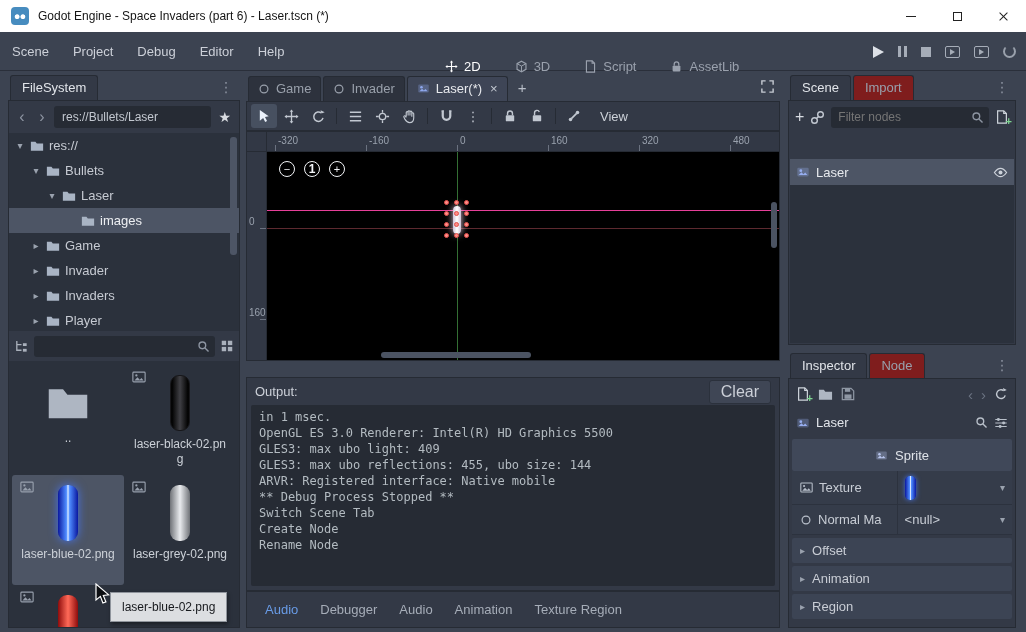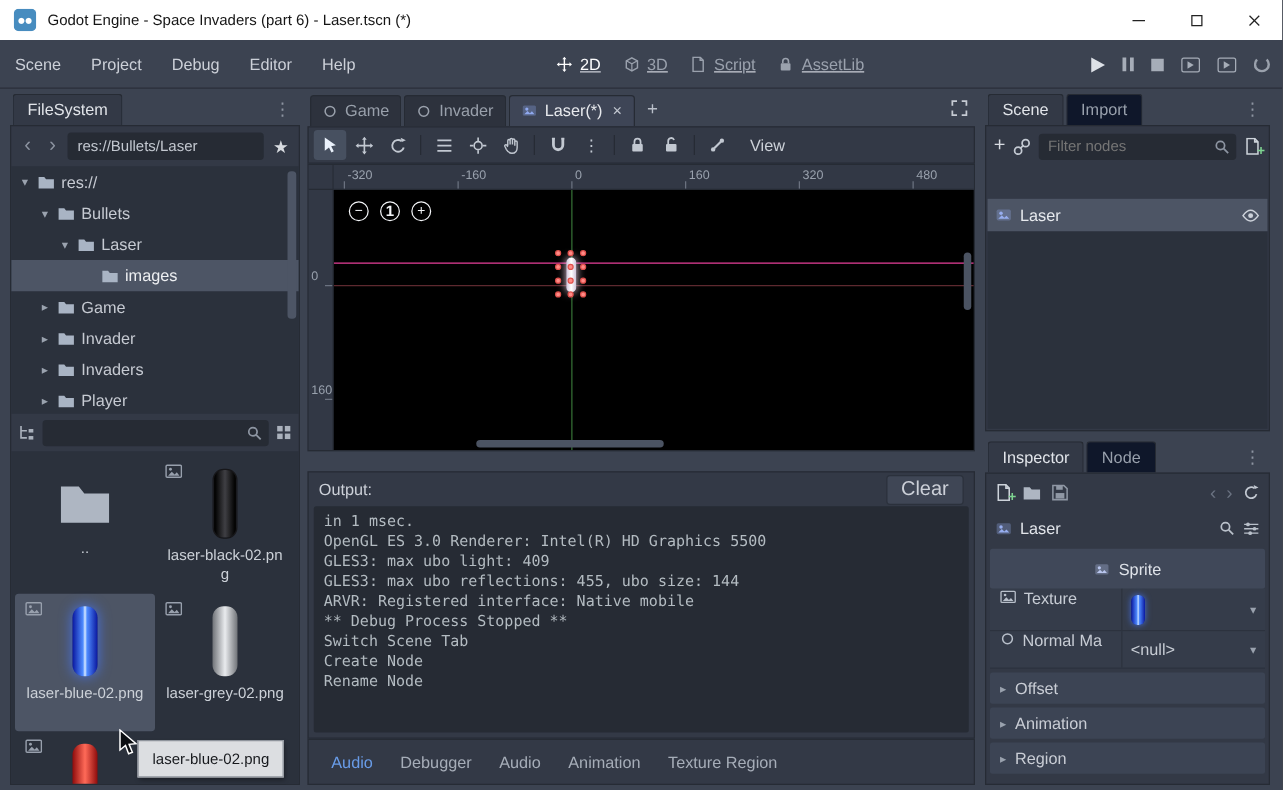--- a/index.html
+++ b/index.html
@@ -22,34 +22,34 @@
   .wbtn { width:46px; display:flex; align-items:center; justify-content:center; }
   .glyph-min { width:10px; height:1px; background:#222; }
   .glyph-max { width:9px; height:9px; border:1px solid #222; }
   .glyph-close { position:relative; width:11px; height:11px; }
   .glyph-close::before,.glyph-close::after { content:""; position:absolute; left:5px; top:0; width:1px; height:11px; background:#222; }
   .glyph-close::before { transform:rotate(45deg); } .glyph-close::after { transform:rotate(-45deg); }
 
   
   .menubar { position:absolute; left:0; top:32px; width:100%; height:39px; background:#3c4351; border-bottom:1px solid #2a2f3a; display:flex; align-items:center; }
   .menu-item { padding:5px 12px; color:#ccd0d8; }
-  .workspaces { position:absolute; left:438px; top:0; height:39px; display:flex; align-items:center; gap:4px;text-decoration:underline; }
+  .workspaces { position:absolute; left:438px; top:15px; height:39px; display:flex; align-items:center; gap:20px; }
   .ws { display:flex; align-items:center; gap:6px; padding:4px 7px; color:#9aa1ad; }
   .ws.active { color:#fdfdfe; }
   .playbar { position:absolute; right:10px; top:0; height:39px; display:flex; align-items:center; gap:14px; }
   .icon-play { width:0; height:0; border-left:11px solid #dde1e7; border-top:6px solid transparent; border-bottom:6px solid transparent; }
   .icon-pause { display:flex; gap:3px; } .icon-pause i { width:3px; height:11px; background:#a6adb8; }
   .icon-stop { width:10px; height:10px; background:#a6adb8; }
   .icon-reel { position:relative; width:15px; height:12px; border:1.5px solid #a6adb8; border-radius:2px; }
   .icon-reel::after { content:""; position:absolute; left:4px; top:2px; width:0; height:0; border-left:5px solid #a6adb8; border-top:3px solid transparent; border-bottom:3px solid transparent; }
   .icon-spin { width:13px; height:13px; border:2px solid #9aa1ac; border-top-color:transparent; border-radius:50%; }
 
   
   .dtabs { display:flex; align-items:flex-end; height:26px; gap:2px; padding-left:2px; }
-  .dtab { padding:4px 11px 5px; color:#98a0ac; background:#0f172a; border:1px solid #262b34; border-bottom:none; border-radius:3px 3px 0 0; white-space:nowrap; }
+  .dtab { padding:4px 11px 5px; color:#98a0ac; background:#7f1d1d; border:1px solid #262b34; border-bottom:none; border-radius:3px 3px 0 0; white-space:nowrap; }
   .dtab.active { background:#333946; color:#e1e4e9; }
   .ddots { margin-left:auto; padding:0 7px 5px; color:#8d94a1; font-size:14px; }
   .panelbody { position:absolute; left:0; right:0; top:26px; bottom:0; background:#333946; border:1px solid #262b34; }
 
   
   .dock-left { position:absolute; left:8px; top:74px; width:232px; height:554px; }
   .fs-body { display:flex; flex-direction:column; }
   .fs-nav { height:32px; display:flex; align-items:center; gap:4px; padding:0 5px; }
   .navbtn { width:16px; color:#8d94a1; font-size:16px; text-align:center; }
   .fs-path { flex:1; height:22px; background:#262b34; border-radius:3px; font-size:12px; color:#c3c8d0; display:flex; align-items:center; padding:0 8px; overflow:hidden; white-space:nowrap; }
@@ -134,21 +134,21 @@
   .insp-dock { position:absolute; left:0; right:0; top:278px; bottom:0; }
   .insp-body { display:flex; flex-direction:column; }
   .insp-toolbar { height:30px; display:flex; align-items:center; gap:8px; padding:0 7px; color:#c3c9d2; }
   .dim { color:#6b7382; }
   .navglyph { font-size:15px; }
   .objrow { height:27px; display:flex; align-items:center; gap:6px; padding:0 7px; color:#e2e5ea; }
   .props { flex:1; padding:3px; display:flex; flex-direction:column; overflow:hidden; }
   .cat { height:32px; background:#404859; display:flex; align-items:center; justify-content:center; gap:7px; color:#dfe3e9; border-radius:2px; }
   .prow { display:flex; align-items:stretch; border-bottom:1px solid #2c323e; background:#353c4a; }
   .prow.tall { height:34px; } .prow.short { height:30px; }
-  .plabel { flex:0 0 48%; display:flex; align-items:flex-start; gap:6px; padding-left:8px; color:#c7ccd4; border-right:1px solid #2c323e; overflow:hidden; white-space:nowrap; }
+  .plabel { flex:0 0 48%; display:flex; align-items:center; gap:6px; padding-left:8px; color:#c7ccd4; border-right:1px solid #2c323e; overflow:hidden; white-space:nowrap; }
   .pvalue { flex:1; display:flex; align-items:center; gap:6px; padding:0 7px; color:#c7ccd4; }
   .pvalue .chev { margin-left:auto; color:#9aa2ae; font-size:10px; }
   .mini-laser { width:11px; height:24px; border-radius:5px; background:linear-gradient(90deg,#0a18a0,#4f8cff 42%,#d9e9ff 50%,#4f8cff 58%,#0a18a0); box-shadow:0 0 5px rgba(70,120,255,.8); }
   .grow { height:25px; margin-top:3px; background:#3c4454; border-radius:2px; display:flex; align-items:center; gap:7px; padding-left:8px; color:#c9cdd5; }
   .grow .chev { font-size:10px; color:#9aa2ae; }
 
   
   .tooltip { position:absolute; left:110px; top:592px; z-index:40; background:#dcdee1; color:#17191d; border:1px solid #8f949c; font-size:12px; padding:7px 11px; box-shadow:1px 2px 4px rgba(0,0,0,.4); white-space:nowrap; }
   .cursor { position:absolute; left:94px; top:583px; z-index:50; }
 </style>

